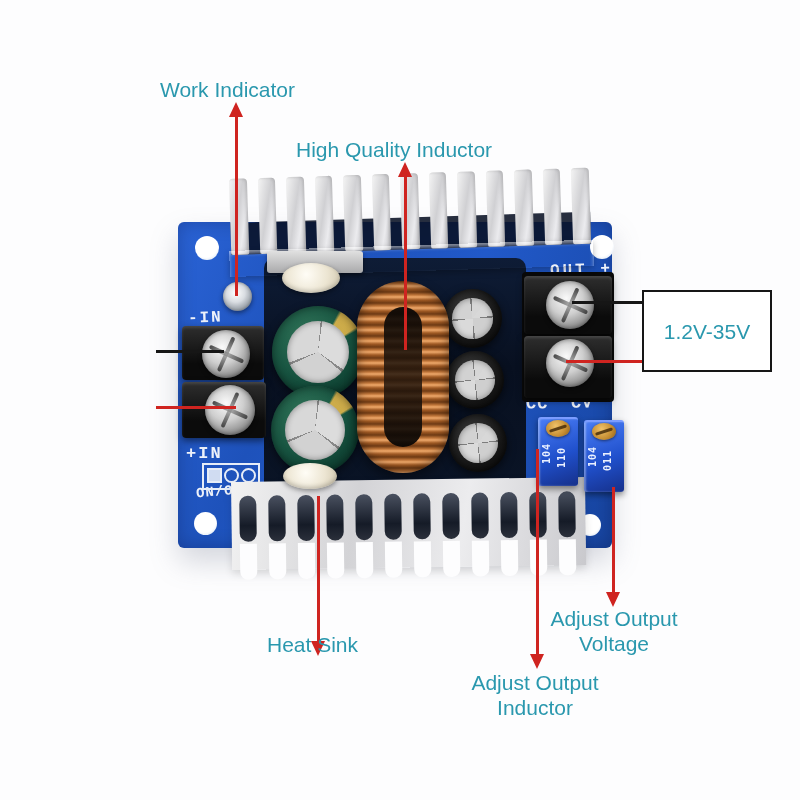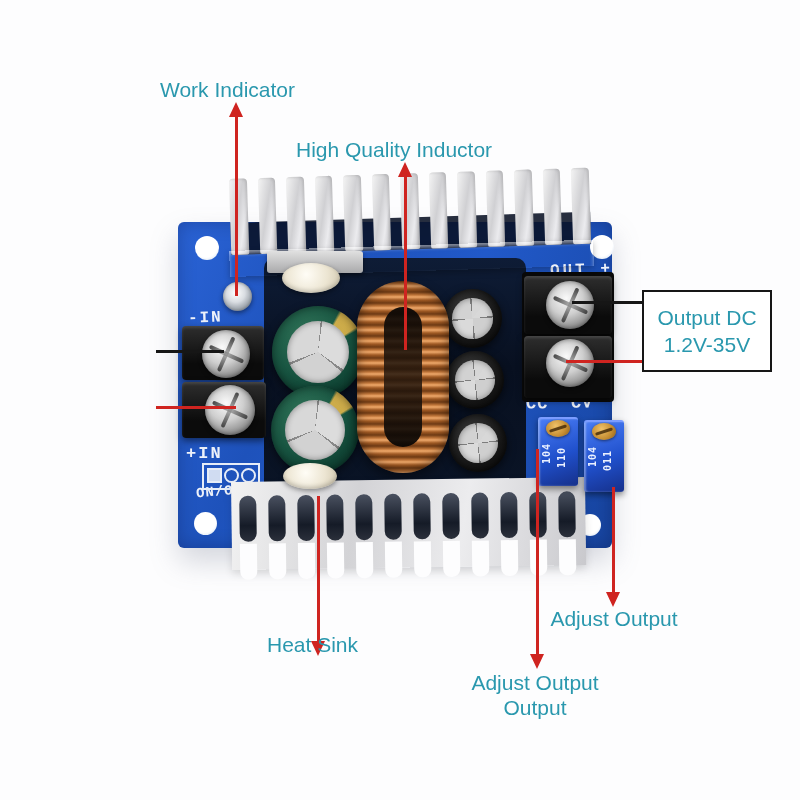--- a/index.html
+++ b/index.html
@@ -225,21 +225,20 @@
       <div class="slot-white" style="left: 298px;"></div>
       <div class="slot-dark" style="left: 327px;"></div>
       <div class="slot-white" style="left: 327px;"></div>
     </div>
 
   <div class="abs bracket"></div>
   <div class="abs ceramic" style="left:282px;top:263px;width:58px;height:30px"></div>
   <div class="abs ceramic" style="left:283px;top:463px;width:54px;height:26px"></div>
 
   <div class="callout" style="left:642px;top:290px;width:126px;height:78px">
-    <span>Output DC</span>
     <span>1.2V-35V</span>
   </div>
 
   <div class="cline blk" style="left:156px;top:350px;width:68px"></div>
   <div class="cline red" style="left:156px;top:406px;width:80px"></div>
   <div class="cline blk" style="left:572px;top:301px;width:70px"></div>
   <div class="cline red" style="left:566px;top:360px;width:76px"></div>
 
   <div class="aline" style="left:235px;top:116px;height:180px"></div>
   <div class="ahead up" style="left:229px;top:102px"></div>
@@ -250,19 +249,20 @@
   <div class="aline" style="left:536px;top:449px;height:206px"></div>
   <div class="ahead down" style="left:530px;top:654px"></div>
   <div class="aline" style="left:612px;top:487px;height:106px"></div>
   <div class="ahead down" style="left:606px;top:592px"></div>
 
   <div class="lbl" style="left:160px;top:77px">Work Indicator</div>
   <div class="lbl" style="left:296px;top:137px">High Quality Inductor</div>
   <div class="lbl" style="left:267px;top:632px">Heat Sink</div>
   <div class="lbl" style="left:460px;top:670px;width:150px">
     <div>Adjust Output</div>
-    <div>Output</div>
+    <div>Inductor</div>
   </div>
   <div class="lbl" style="left:541px;top:606px;width:146px">
     <div>Adjust Output</div>
+    <div>Voltage</div>
   </div>
 
 </div>
 
 </body></html>

